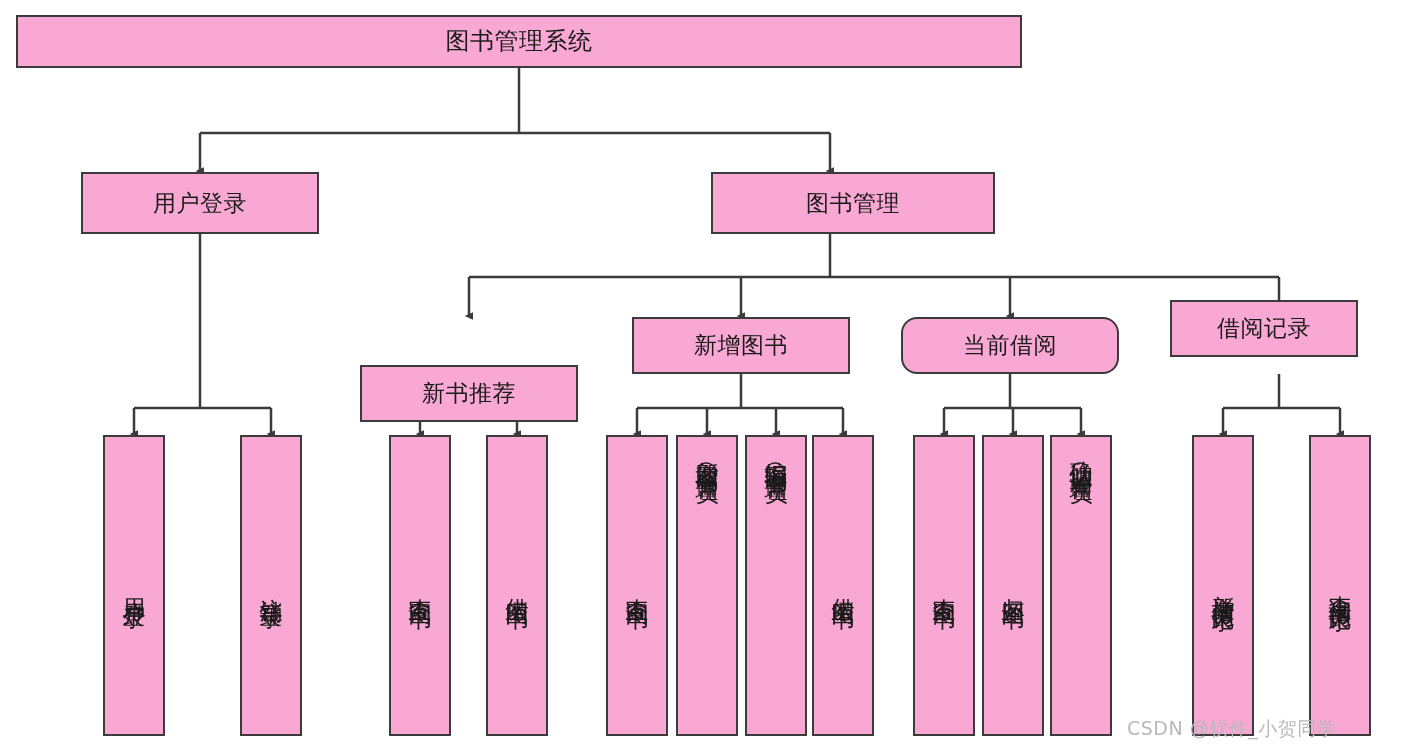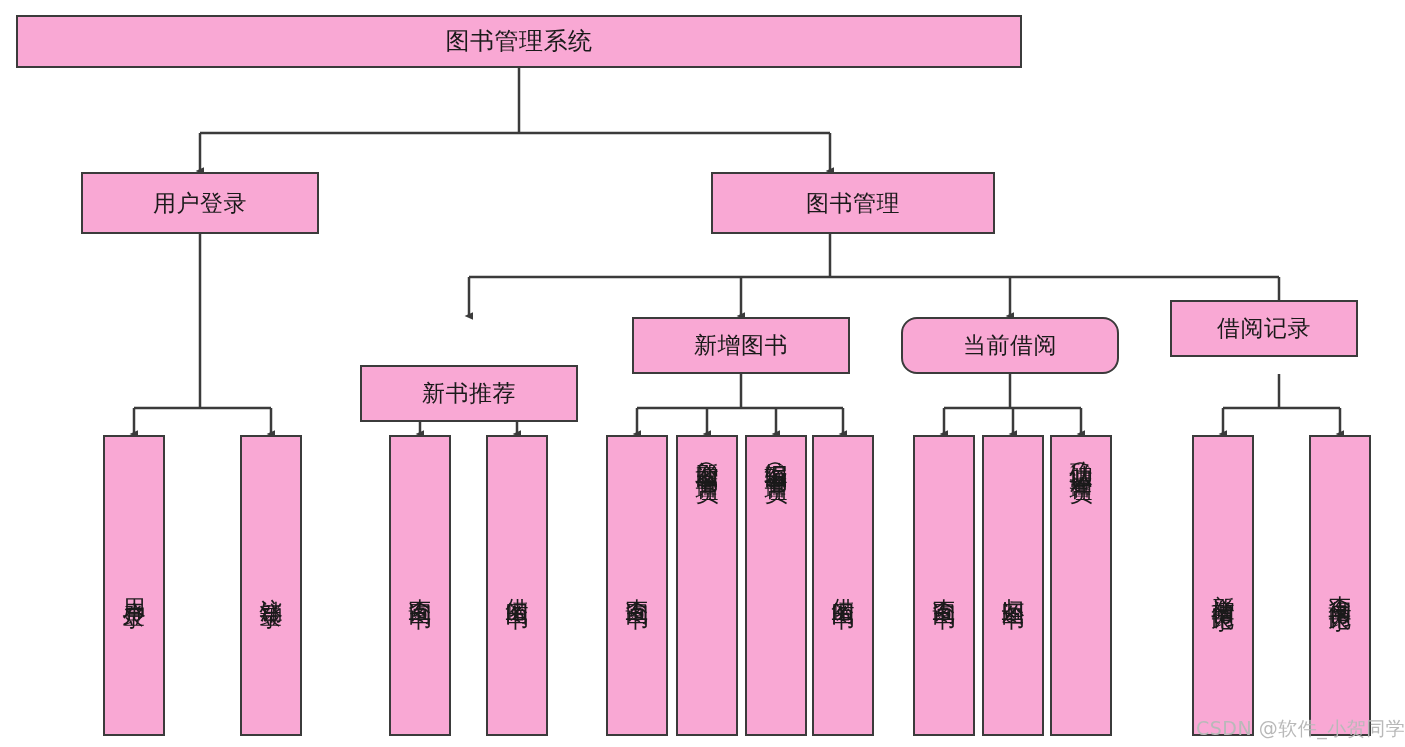--- a/index.html
+++ b/index.html
@@ -178,15 +178,15 @@
   <div class="node vertical" style="left: 1050px; top: 435px; width: 62px; height: 301px;">
     <span class="node-label">确认归还（管理员）</span>
   </div>
   <div class="node vertical centered" style="left: 1192px; top: 435px; width: 62px; height: 301px;">
     <span class="node-label">新增借阅记录</span>
   </div>
   <div class="node vertical centered" style="left: 1309px; top: 435px; width: 62px; height: 301px;">
     <span class="node-label">查询借阅记录</span>
   </div>
 
-  <div class="watermark" style="left:1196px; top:716px;">CSDN @软件_小贺同学</div>
+  <div class="watermark" style="left:1127px; top:716px;">CSDN @软件_小贺同学</div>
 
 </div>
 
 </body></html>

